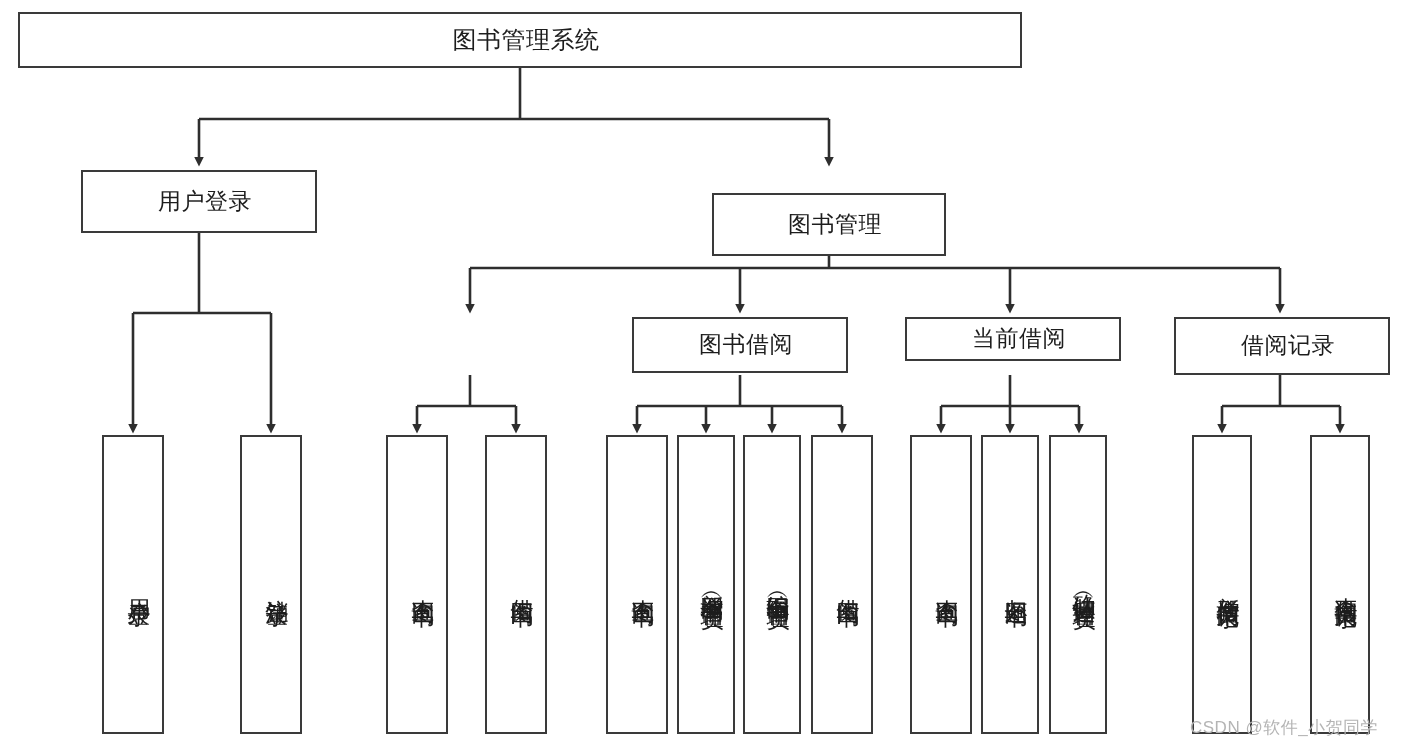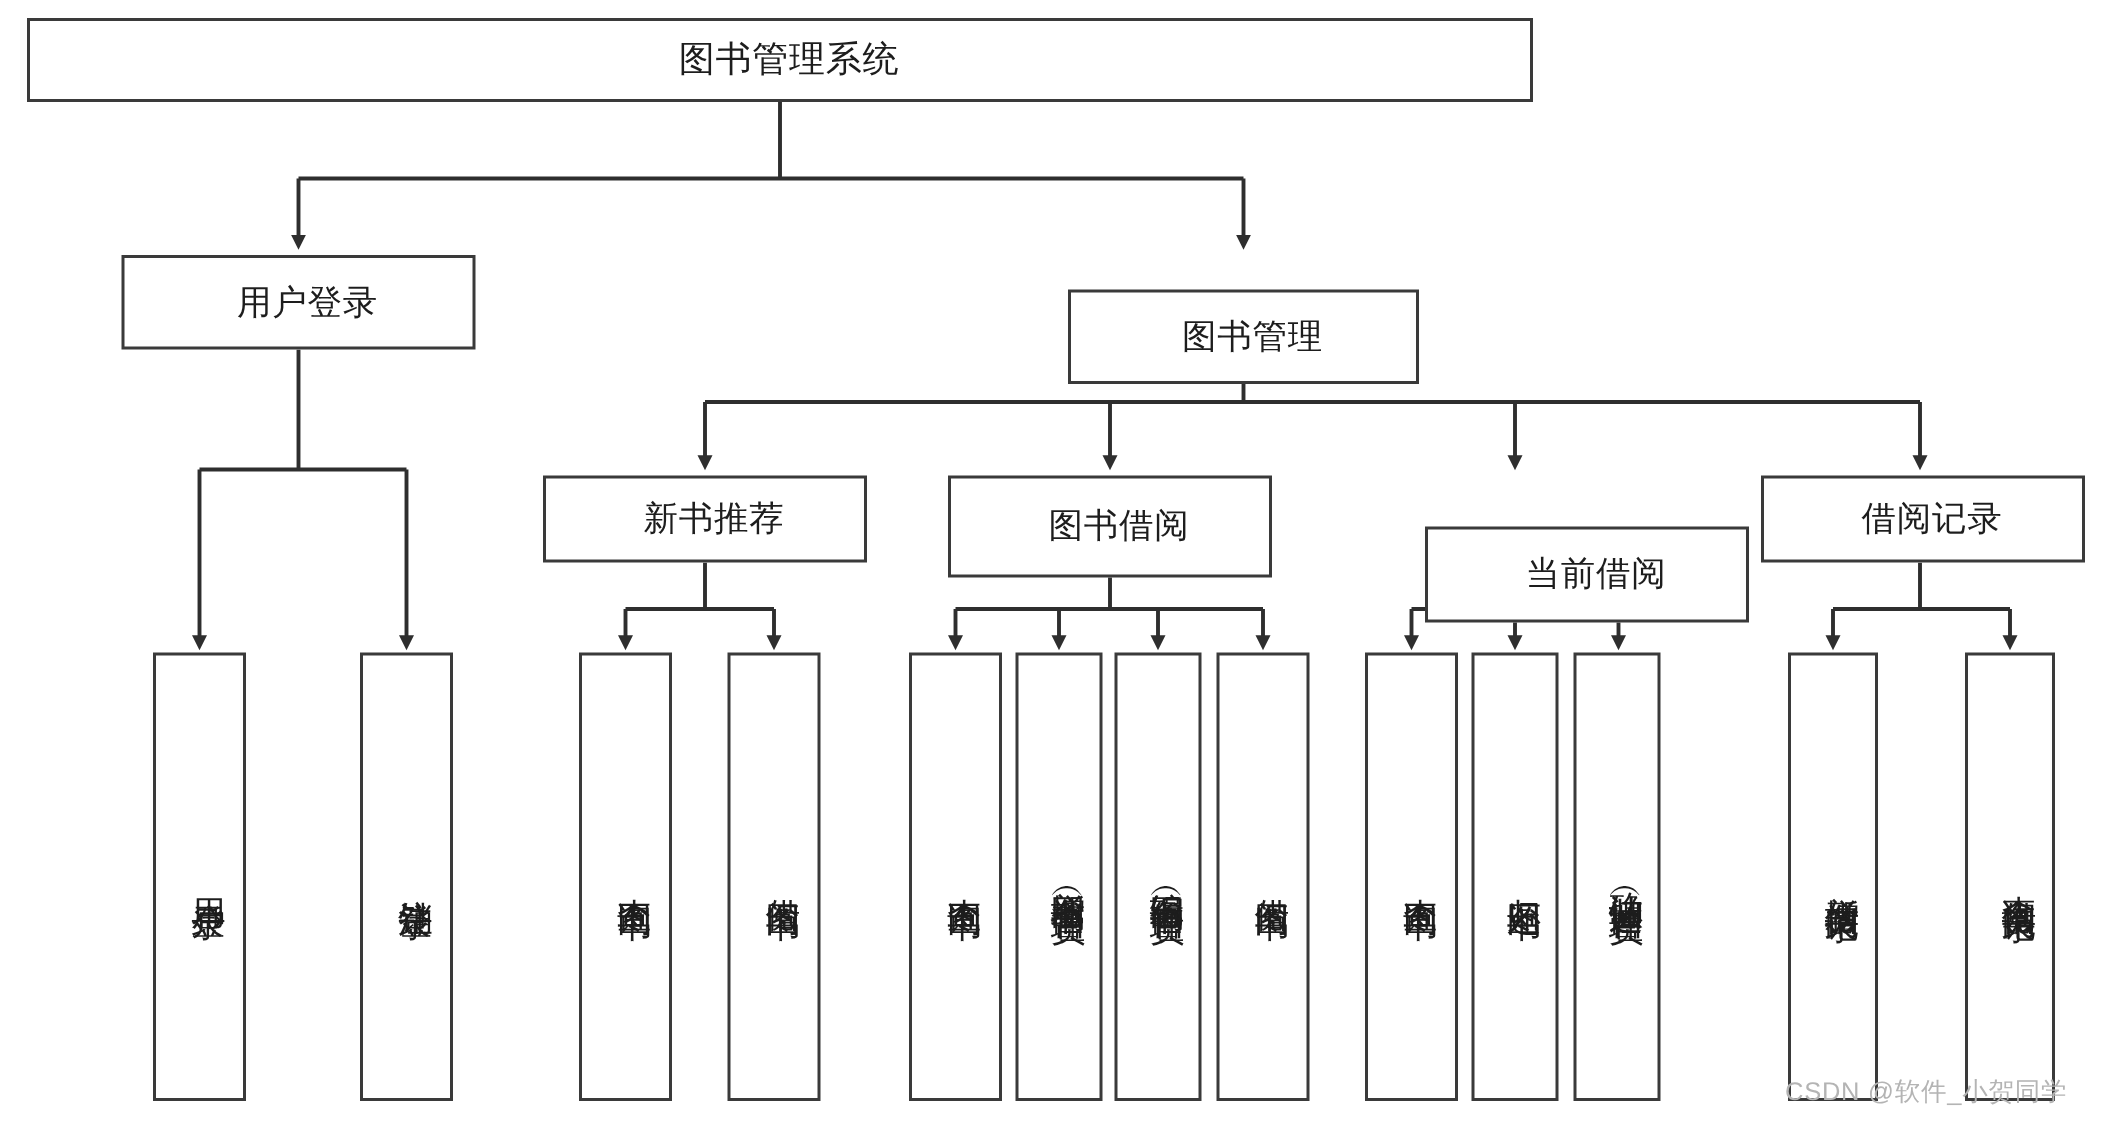--- a/index.html
+++ b/index.html
@@ -129,29 +129,26 @@
   </div>
 
   <div class="node h" style="left:81px; top:170px; width:236px; height:63px;">
     <span>用户登录</span>
   </div>
 
   <div class="node h" style="left:712px; top:170px; width:234px; height:63px;margin-top:23px;">
     <span>图书管理</span>
   </div>
 
-  <div class="node h" style="left:362px; top:317px; width:216px; height:58px;">
-    <span>新书推荐</span>
-  </div>
-
-  <div class="node h" style="left:632px; top:317px; width:216px; height:68px;">
+
+  <div class="node h" style="left:632px; top:317px; width:216px; height:56px;">
     <span>图书借阅</span>
   </div>
 
-  <div class="node h" style="left:950px; top:317px; width:216px; height:64px;margin-top:34px;">
+  <div class="node h" style="left:905px; top:317px; width:216px; height:44px;">
     <span>当前借阅</span>
   </div>
 
   <div class="node h" style="left:1174px; top:317px; width:216px; height:58px;">
     <span>借阅记录</span>
   </div>
 
   <div class="node v" style="left:102px; top:435px; width:62px; height:299px;">
     <span class="txt">用户登录</span>
   </div>

